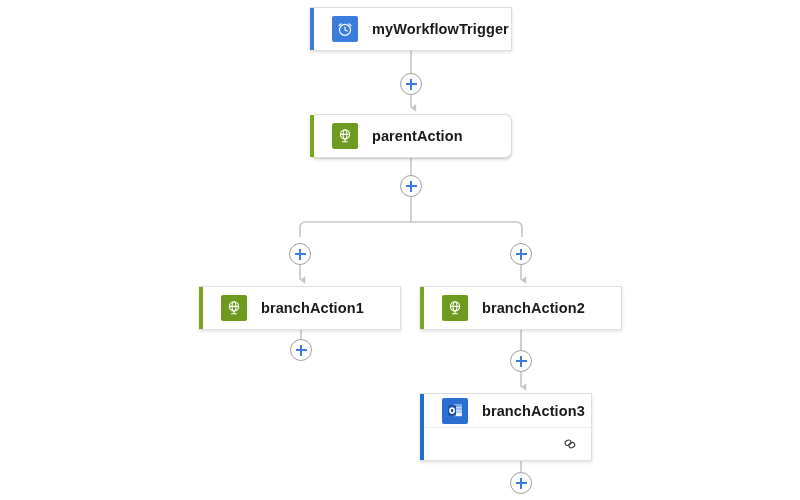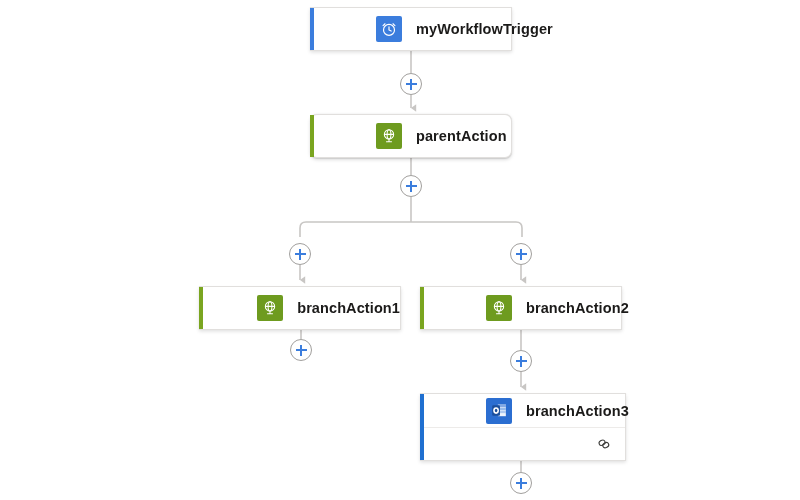--- a/index.html
+++ b/index.html
@@ -44,21 +44,20 @@
     left: 0;
     top: 0;
     bottom: 0;
     width: 4px;
   }
   .node-header {
     display: flex;
     align-items: center;
     flex: 1 1 auto;
     padding-left: 22px;
-    margin-left: 44px;
   }
   .node-icon {
     width: 26px;
     height: 26px;
     border-radius: 2px;
     flex: 0 0 auto;
     display: flex;
     align-items: center;
     justify-content: center;
   }
@@ -174,21 +173,21 @@
           <ellipse cx="10" cy="8.2" rx="2.1" ry="5.2"></ellipse>
           <path d="M5.0 8.2 L15.0 8.2" stroke-linecap="round"></path>
           <path d="M10 13.4 L10 16.2" stroke-linecap="round"></path>
           <path d="M7.2 16.4 L12.8 16.4" stroke-linecap="round"></path>
         </svg>
       </span>
       <span class="node-title">parentAction</span>
     </div>
   </div>
 
-  <div class="node" style="left:199px; top:286px; width:202px; height:44px;align-items:flex-end;">
+  <div class="node" style="left:199px; top:286px; width:202px; height:44px;">
     <span class="accent" style="background:#7aa520;"></span>
     <div class="node-header">
       <span class="node-icon" style="background:#6e9b1f;">
         <svg width="18" height="18" viewBox="0 0 20 20" fill="none" stroke="#ffffff" stroke-width="1.15">
           <circle cx="10" cy="8.2" r="5.2"></circle>
           <ellipse cx="10" cy="8.2" rx="2.1" ry="5.2"></ellipse>
           <path d="M5.0 8.2 L15.0 8.2" stroke-linecap="round"></path>
           <path d="M10 13.4 L10 16.2" stroke-linecap="round"></path>
           <path d="M7.2 16.4 L12.8 16.4" stroke-linecap="round"></path>
         </svg>
@@ -206,21 +205,21 @@
           <ellipse cx="10" cy="8.2" rx="2.1" ry="5.2"></ellipse>
           <path d="M5.0 8.2 L15.0 8.2" stroke-linecap="round"></path>
           <path d="M10 13.4 L10 16.2" stroke-linecap="round"></path>
           <path d="M7.2 16.4 L12.8 16.4" stroke-linecap="round"></path>
         </svg>
       </span>
       <span class="node-title">branchAction2</span>
     </div>
   </div>
 
-  <div class="node" style="left:420px; top:393px; width:206px; height:68px;">
+  <div class="node" style="left:420px; top:393px; width:172px; height:68px;">
     <span class="accent" style="background:#1f6fd0;"></span>
     <div class="node-header">
       <span class="node-icon" style="background:#2b6ed1;">
         <svg width="19" height="19" viewBox="0 0 20 20">
           <rect x="8.3" y="3.4" width="8.4" height="12.6" fill="#ffffff" opacity="0.92"></rect>
           <rect x="8.3" y="3.4" width="8.4" height="3.0" fill="#2b6ed1" opacity="0.55"></rect>
           <rect x="8.3" y="7.0" width="8.4" height="2.6" fill="#7aa8e6" opacity="0.75"></rect>
           <rect x="8.3" y="10.2" width="8.4" height="2.6" fill="#7aa8e6" opacity="0.55"></rect>
           <rect x="2.3" y="4.6" width="8.2" height="11.0" rx="1.1" fill="#1b4f9c"></rect>
           <ellipse cx="6.4" cy="10.1" rx="3.0" ry="3.5" fill="#ffffff"></ellipse>

